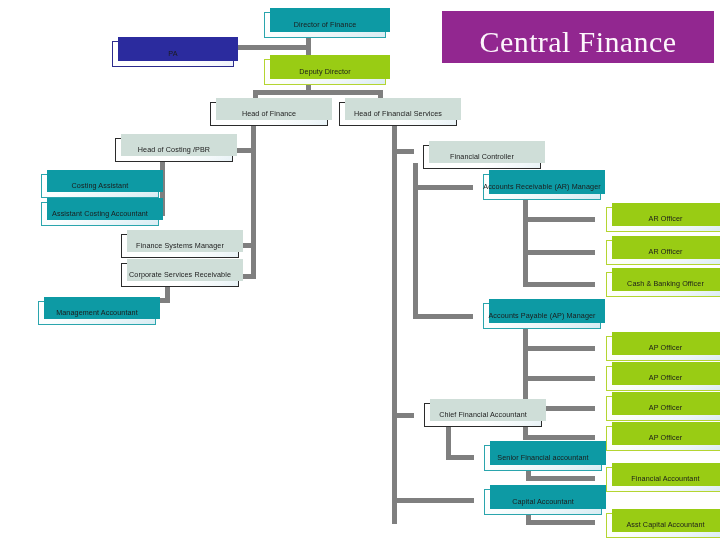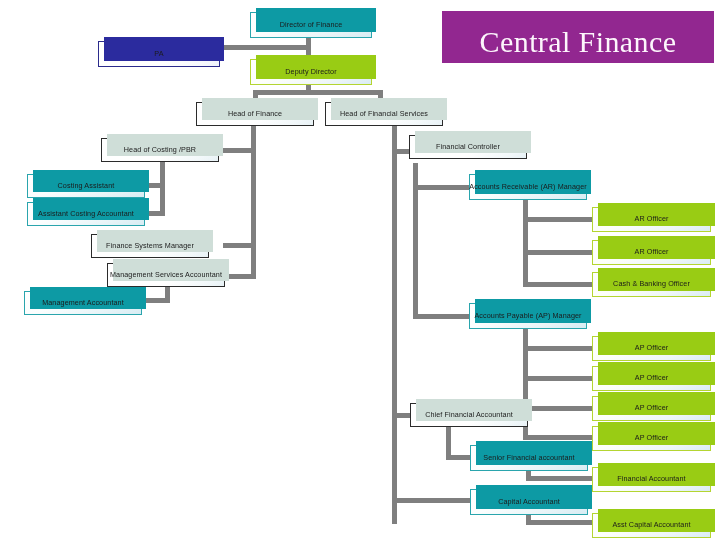--- a/index.html
+++ b/index.html
@@ -51,20 +51,21 @@
     display: flex;
     align-items: center;
     justify-content: center;
     text-align: center;
     font-size: 7.2px;
     color: #1b1b1b;
     line-height: 1.15;
     white-space: nowrap;
     letter-spacing: 0.1px;
     background: linear-gradient(135deg, #ffffff 0%, #ffffff 42%, #eef5f8 78%, #dfecf3 100%);
+    margin-left: 14px;
   }
   
   .node::before {
     content: "";
     position: absolute;
     z-index: -1;
     left: 5px;
     top: -5px;
     width: 100%;
     height: 100%;
@@ -162,30 +163,30 @@
       </div>
       <div class="node style-plain" style="left: 101px; top: 138px; width: 118px; height: 24px; z-index: 5;">
         <span>Head of Costing /PBR</span>
       </div>
       <div class="node style-teal" style="left: 27px; top: 174px; width: 118px; height: 24px; z-index: 5;">
         <span>Costing Assistant</span>
       </div>
       <div class="node style-teal" style="left: 27px; top: 202px; width: 118px; height: 24px; z-index: 5;">
         <span>Assistant Costing Accountant</span>
       </div>
-      <div class="node style-plain" style="left: 91px; top: 234px; width: 118px; height: 24px; z-index: 5;">
+      <div class="node style-plain" style="left: 107px; top: 234px; width: 118px; height: 24px; z-index: 5;">
         <span>Finance Systems Manager</span>
       </div>
       <div class="node style-plain" style="left: 107px; top: 263px; width: 118px; height: 24px; z-index: 5;">
-        <span>Management Services Accountant</span>
-      </div>
-      <div class="node style-teal" style="left: 24px; top: 291px; width: 118px; height: 24px; z-index: 5; justify-content: center;">
+        <span>Corporate Services Receivable</span>
+      </div>
+      <div class="node style-teal" style="left: 24px; top: 301px; width: 118px; height: 24px; z-index: 5; justify-content: center;">
         <span>Management Accountant</span>
       </div>
-      <div class="node style-plain" style="left: 409px; top: 135px; width: 118px; height: 24px; z-index: 5;">
+      <div class="node style-plain" style="left: 409px; top: 145px; width: 118px; height: 24px; z-index: 5;">
         <span>Financial Controller</span>
       </div>
       <div class="node style-teal" style="left: 469px; top: 174px; width: 118px; height: 26px; z-index: 5;">
         <span>Accounts Receivable (AR) Manager</span>
       </div>
       <div class="node style-green" style="left: 592px; top: 207px; width: 119px; height: 25px; z-index: 5;">
         <span>AR Officer</span>
       </div>
       <div class="node style-green" style="left: 592px; top: 240px; width: 119px; height: 25px; z-index: 5;">
         <span>AR Officer</span>

